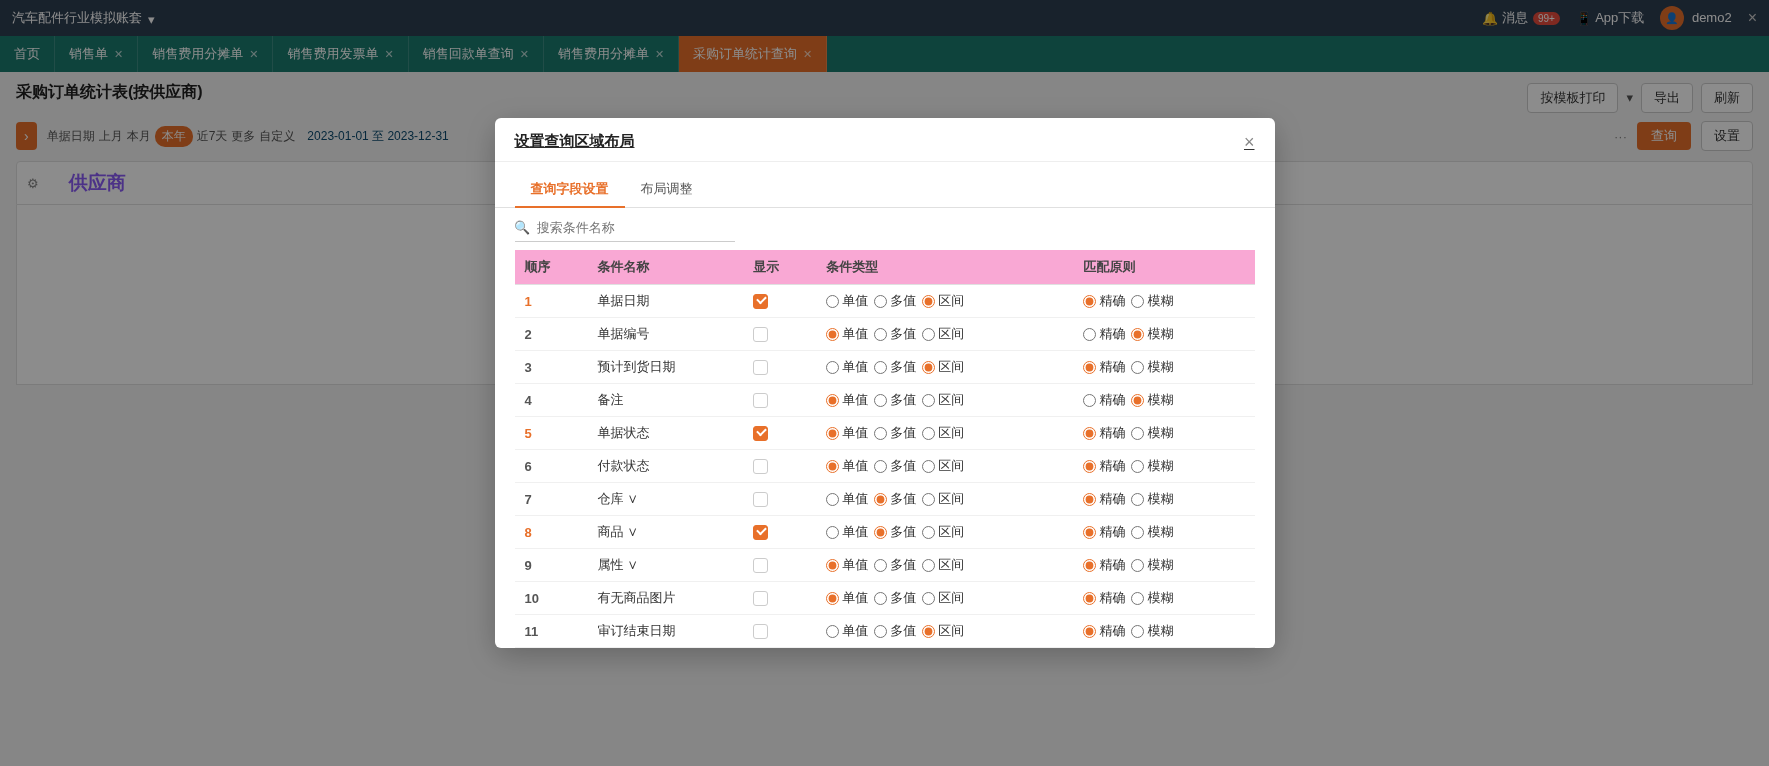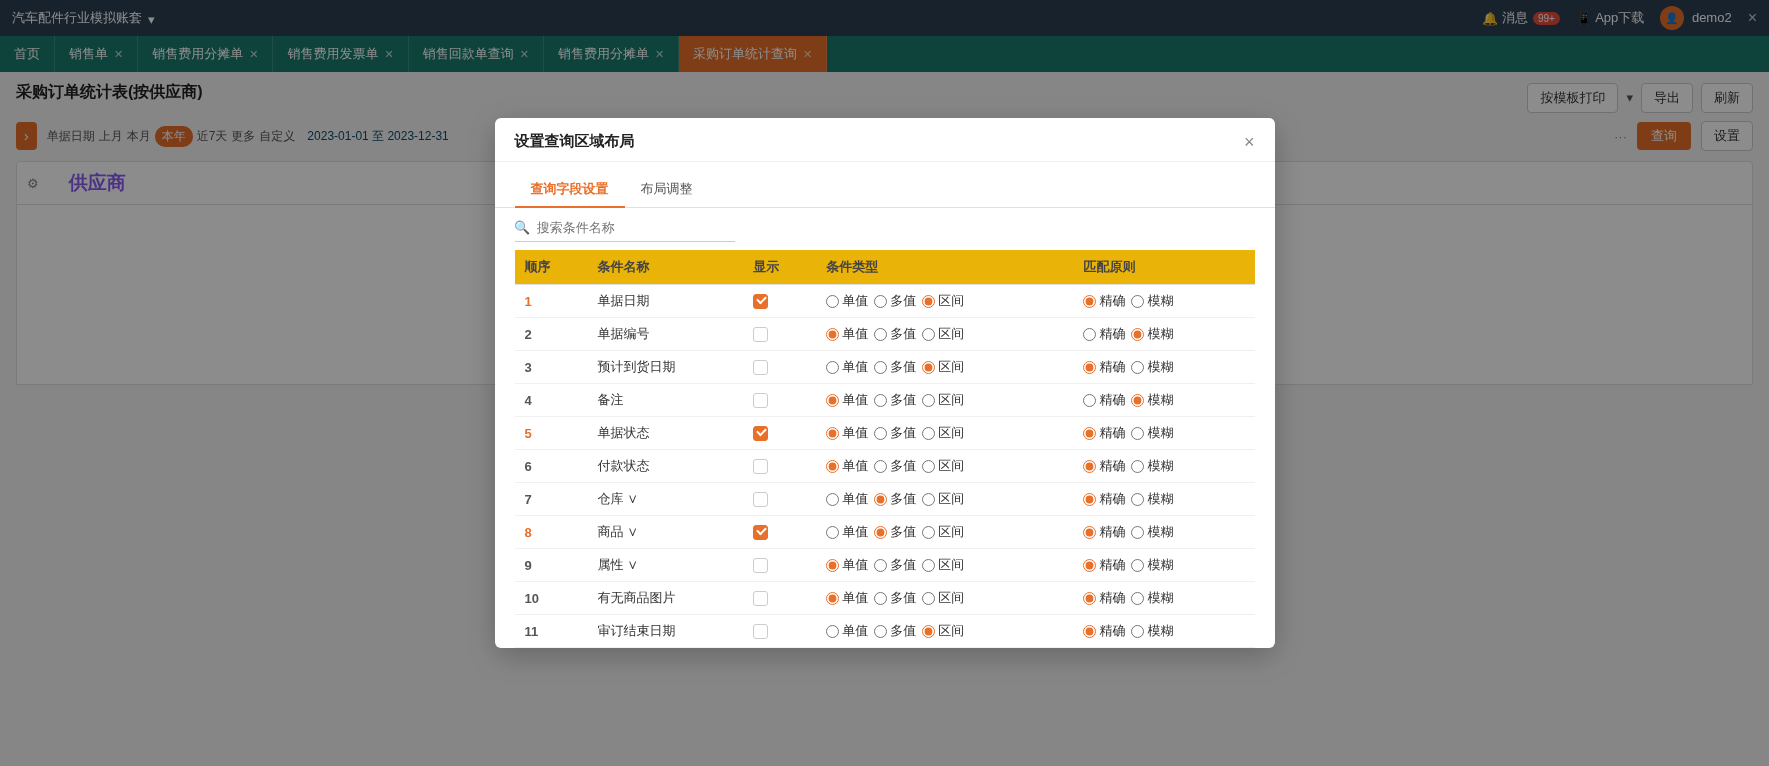--- a/index.html
+++ b/index.html
@@ -134,20 +134,21 @@
       display: flex;
       flex-direction: column;
       box-shadow: 0 8px 32px rgba(0,0,0,0.25);
     }
     .dialog-header {
       display: flex;
       align-items: center;
       justify-content: space-between;
       padding: 14px 20px 10px 20px;
       border-bottom: 1px solid #eee;
+      text-decoration: underline;
     }
     .dialog-title { font-size: 15px; font-weight: bold; color: #222; }
     .dialog-close { cursor: pointer; color: #888; font-size: 18px; line-height: 1; }
 
     
     .dialog-tabs {
       display: flex;
       padding: 10px 20px 0 20px;
       border-bottom: 1px solid #e0e0e0;
       gap: 0;
@@ -189,21 +190,21 @@
       flex: 1;
       overflow-y: auto;
       margin: 0 20px;
     }
     .dialog-table {
       width: 100%;
       border-collapse: collapse;
       font-size: 13px;
     }
     .dialog-table thead tr {
-      background: #eab308;
+      background: #f9a8d4;
     }
     .dialog-table th {
       padding: 8px 10px;
       text-align: left;
       font-weight: bold;
       color: #444;
       border-bottom: 1px solid #e0e0e0;
       white-space: nowrap;
     }
     .dialog-table td {

